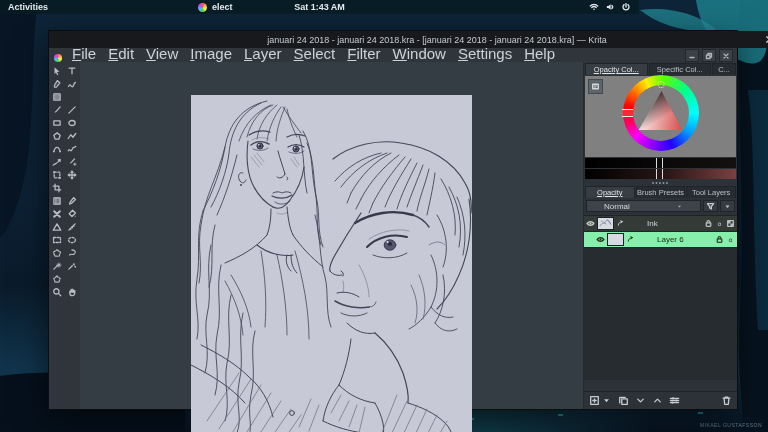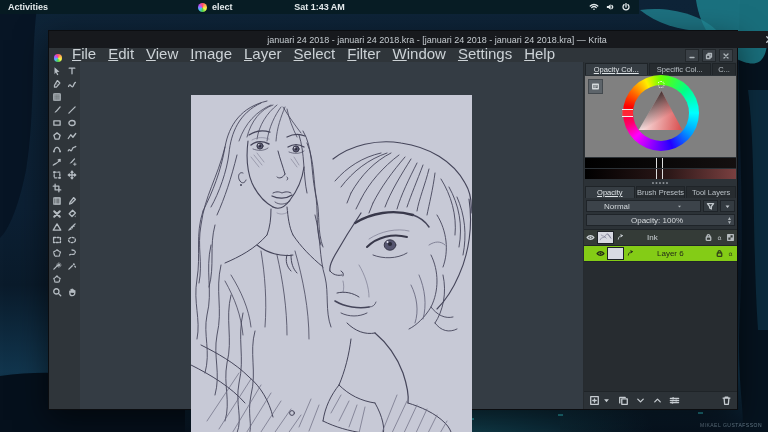--- a/index.html
+++ b/index.html
@@ -90,21 +90,21 @@
   .iconbtn .ic{width:9px;height:9px;}
 
   .opacityrow{position:relative;display:flex;align-items:center;margin:2px 2px 0 2px;height:12px;
     background:#3c434a;border:1px solid #1f2429;box-sizing:border-box;}
   .opacityrow .lbl{flex:1;text-align:center;color:#d6dadd;font-size:8px;}
   .spin{display:flex;flex-direction:column;justify-content:center;margin-right:2px;color:#aab1b6;font-size:5px;line-height:4px;}
 
   .layerlist{margin-top:3px;background:#272c30;border-top:1px solid #1f2428;}
   .layer-row{display:flex;align-items:center;height:15px;padding:0 2px;gap:2px;border-bottom:1px solid #20252a;}
   .layer-row.normal{background:#343b37;color:#cdd3d7;}
-  .layer-row.selected{background:#84cc16;color:#242a18;padding-left:12px;}
+  .layer-row.selected{background:#86efac;color:#242a18;padding-left:12px;}
   .layer-row .ic{width:9px;height:9px;flex:0 0 auto;}
   .thumb{width:15px;height:11px;background:#d8dae2;border:1px solid #1d2126;flex:0 0 auto;}
   .thumb svg{display:block;width:100%;height:100%;}
   .lname{flex:1;font-size:8px;margin-left:20px;white-space:nowrap;overflow:hidden;}
   .badges{display:flex;gap:2px;opacity:.85;}
   .layer-fill{height:132px;background:#272c30;}
 
   .dock-footer{position:absolute;left:0;bottom:0;width:100%;height:18px;background:#2c3237;border-top:1px solid #1f2428;
     display:flex;align-items:center;gap:6px;padding:0 5px;box-sizing:border-box;color:#c6ccd1;}
   .dock-footer .ic{width:11px;height:11px;}
@@ -618,27 +618,20 @@
               <path d="M2.5 3h11L9.5 8v4.5l-3-1.8V8z"></path>
             </svg>
           </div>
         <div class="iconbtn" id="caret2">
             <svg class="ic" viewBox="0 0 16 16" fill="none" stroke="currentColor" stroke-width="1.3" stroke-linecap="round" stroke-linejoin="round">
               <path d="M4.5 6h7L8 10.5z" fill="currentColor" stroke="none"></path>
             </svg>
           </div>
       </div>
 
-      <div class="opacityrow">
-        <span class="lbl">Opacity: 100%</span>
-        <span class="spin">
-            <span>▲</span>
-            <span>▼</span>
-          </span>
-      </div>
 
       <div class="layerlist" id="layerlist">
   <div class="layer-row normal">
     <svg class="ic" viewBox="0 0 16 16" fill="none" stroke="currentColor" stroke-width="1.3" stroke-linecap="round" stroke-linejoin="round">
               <path d="M2 8c3.5-4.5 8.5-4.5 12 0-3.5 4.5-8.5 4.5-12 0z"></path>
               <circle cx="8" cy="8" r="1.8" fill="currentColor" stroke="none"></circle>
             </svg>
     <span class="thumb">
               <svg viewBox="0 0 16 12" fill="none" stroke="#70708a" stroke-width=".7">
   <path d="M2 9C4 4 6 8 8 4s4-1 6 3"></path>

